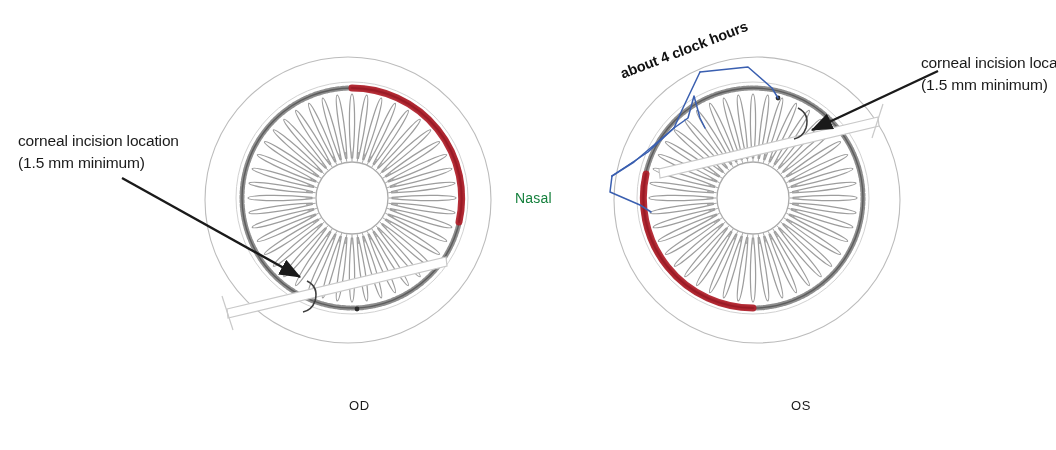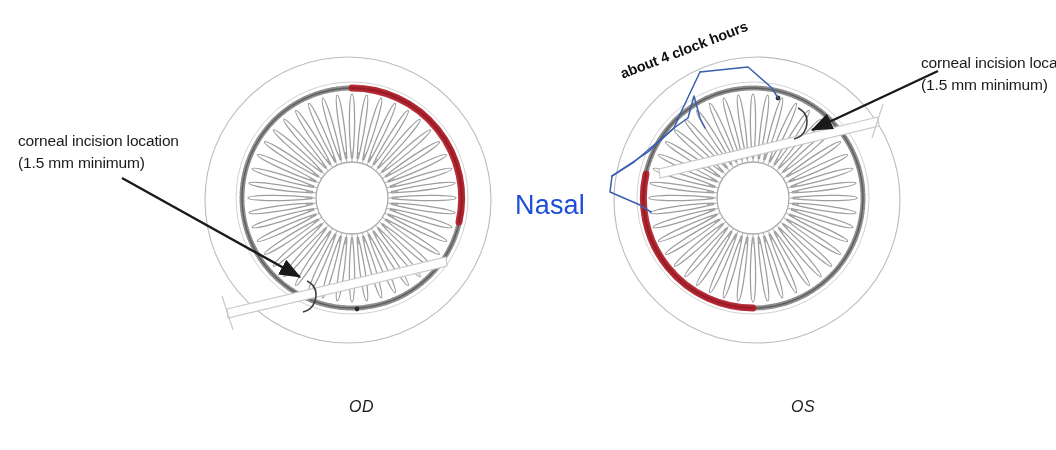--- a/index.html
+++ b/index.html
@@ -33,30 +33,29 @@
     line-height: 1.45;
     letter-spacing: -0.15px;
     white-space: pre-line;
   }
   #label-od-text { left: 18px;  top: 130px; width: 180px; }
   #label-os-text { left: 921px; top: 52px;  width: 180px; }
   #nasal-label {
     position: absolute;
     left: 515px;
     top: 190px;
-    font-size: 27px;
-    color: #1d4ed8;
+    font-size: 14px;
+    color: #15803d;
     letter-spacing: 0.2px;
   }
   .eye-caption {
     position: absolute;
-    font-size: 16px;
+    font-size: 13px;
     color: #1a1a1a;
     letter-spacing: 0.6px;
-    font-style: italic;
   }
   #caption-od { left: 349px; top: 398px; }
   #caption-os { left: 791px; top: 398px; }
   #clock-hours-label {
     position: absolute;
     left: 621px;
     top: 66px;
     font-size: 14.5px;
     font-weight: bold;
     color: #111111;

